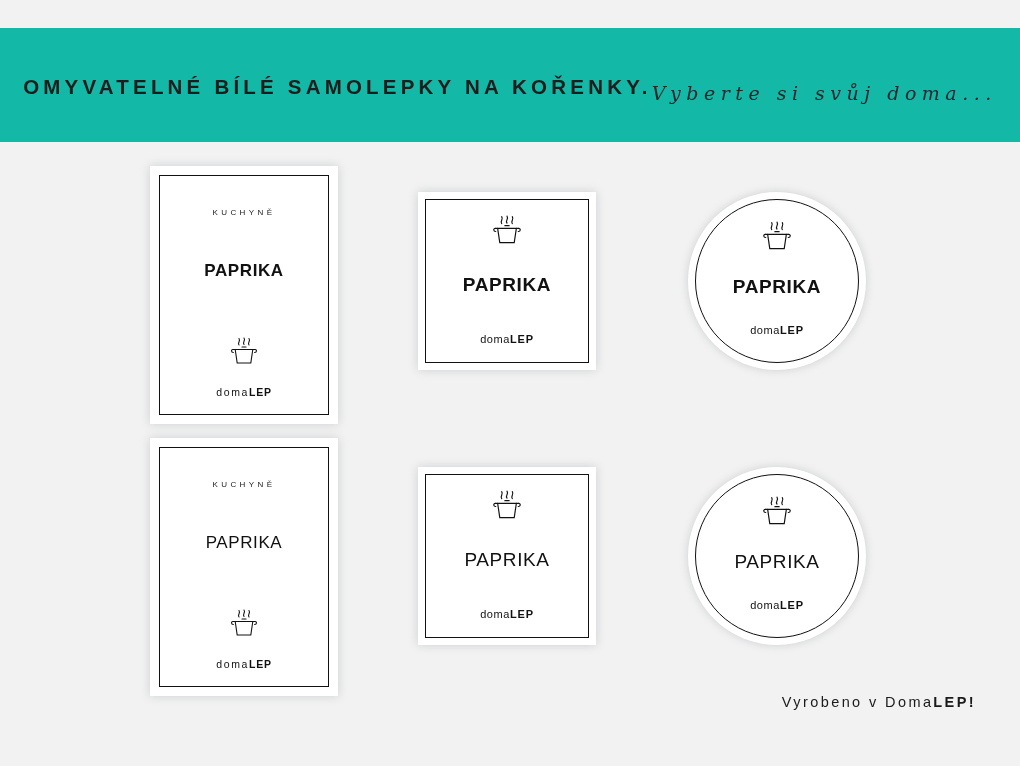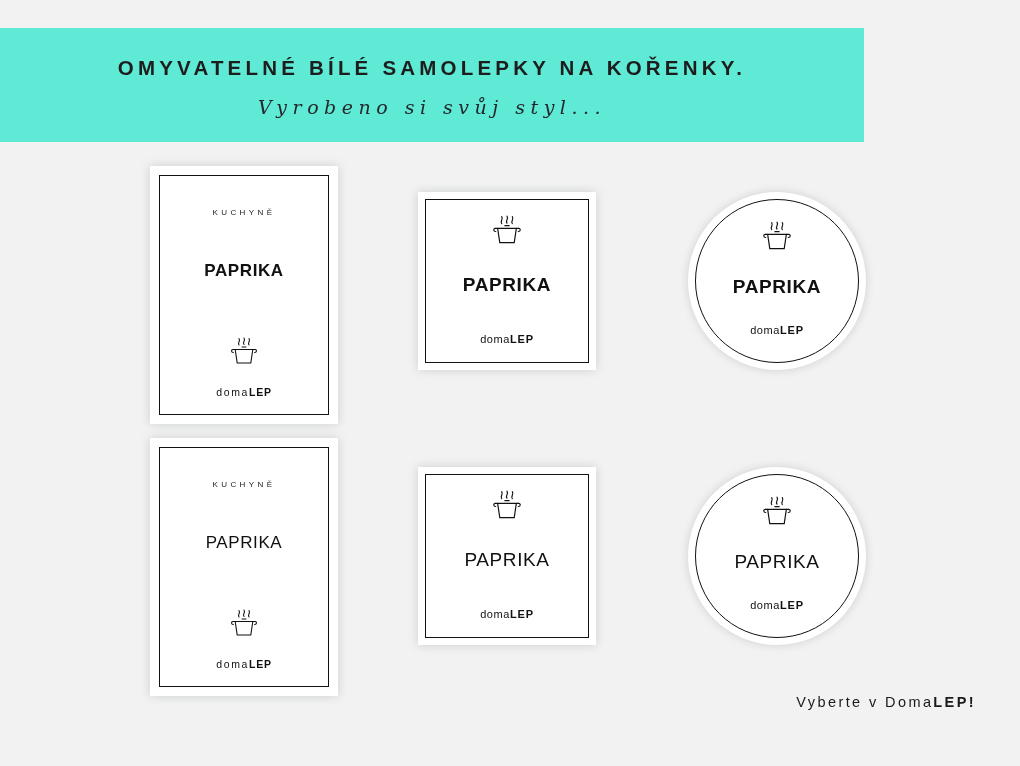--- a/index.html
+++ b/index.html
@@ -13,25 +13,24 @@
     font-family: "Liberation Sans", sans-serif;
     overflow: hidden;
     position: relative;
   }
 
   
   .banner {
     position: absolute;
     left: 0;
     top: 28px;
-    width: 864px;
+    width: 1020px;
     height: 114px;
-    background: #5eead4;
-    display: flex;
-    flex-direction: column;
+    background: #14b8a6;
+    display: flex;
     align-items: center;
     justify-content: center;
   }
   .banner-title {
     font-size: 20.5px;
     font-weight: bold;
     letter-spacing: 4.2px;
     color: #1d1d1d;
     text-align: center;
     margin-top: 4px;
@@ -200,21 +199,21 @@
     letter-spacing: 2.4px;
     color: #1b1b1b;
   }
   .footer b { font-weight: bold; text-align: center; }
 </style>
 </head>
 <body>
 
 <div class="banner">
   <div class="banner-title">OMYVATELNÉ BÍLÉ SAMOLEPKY NA KOŘENKY.</div>
-  <div class="banner-sub">Vyrobeno si svůj styl...</div>
+  <div class="banner-sub">Vyberte si svůj doma...</div>
 </div>
 
 <div class="grid">
 
   <div class="sticker portrait" style="left:150px; top:24px;">
     <div class="inner-frame">
       <div class="kitchen">KUCHYNĚ</div>
       <div class="name bold">PAPRIKA</div>
       <div class="pot-wrap">
         <svg class="pot-icon" width="30" height="32" viewBox="0 0 30 32" fill="none" stroke="#111" stroke-width="1.1" stroke-linecap="round">
@@ -323,13 +322,13 @@
           <path d="M13 11 H17"></path>
         </svg>
       </div>
       <div class="name">PAPRIKA</div>
       <div class="brand"><span>doma</span><b>LEP</b></div>
     </div>
   </div>
 
 </div>
 
-<div class="footer"><span>Vyberte v Doma</span><b>LEP!</b></div>
+<div class="footer"><span>Vyrobeno v Doma</span><b>LEP!</b></div>
 
 </body></html>

